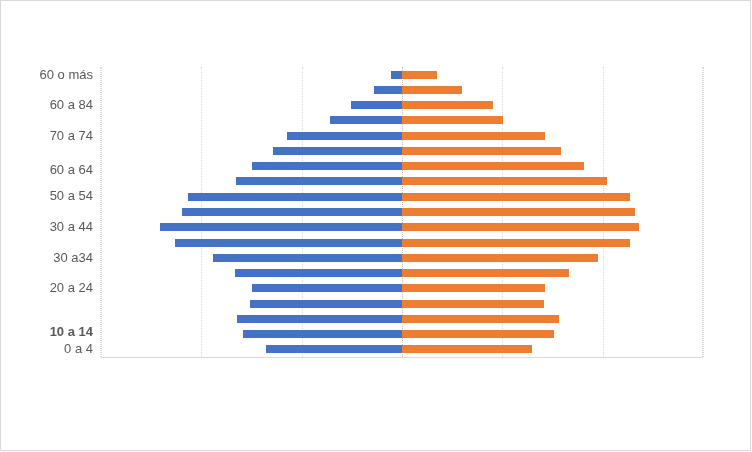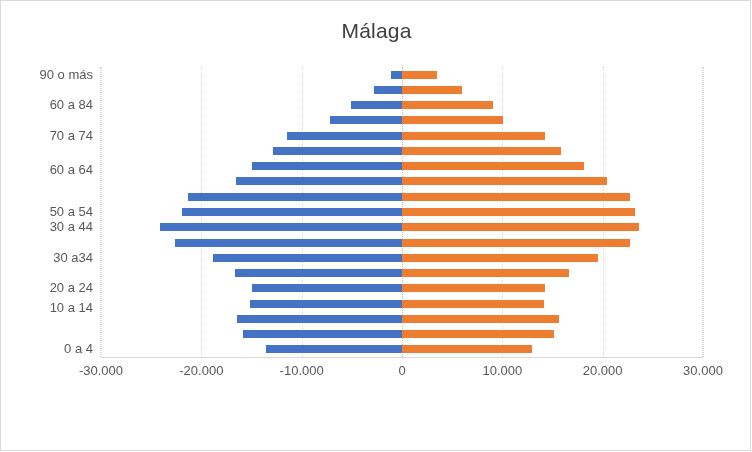--- a/index.html
+++ b/index.html
@@ -156,32 +156,31 @@
     font-size: 13px;
     color: #595959;
     white-space: nowrap;
   }
 </style>
 </head>
 <body>
 
 <div id="chart-frame">
 
-  <div id="chart-title">Málaga</div>
 
   <div id="y-axis-labels">
-      <div class="y-tick-label" style="top: 0.631579px;">90 o más</div>
+      <div class="y-tick-label" style="top: 0.631579px;">60 o más</div>
       <div class="y-tick-label" style="top: 31.1579px;">60 a 84</div>
       <div class="y-tick-label" style="top: 61.6842px;">70 a 74</div>
       <div class="y-tick-label" style="top: 96px;">60 a 64</div>
-      <div class="y-tick-label" style="top: 138px;">50 a 54</div>
+      <div class="y-tick-label" style="top: 122px;">50 a 54</div>
       <div class="y-tick-label" style="top: 153.263px;">30 a 44</div>
       <div class="y-tick-label" style="top: 183.789px;">30 a34</div>
       <div class="y-tick-label" style="top: 214.316px; text-align: center;">20 a 24</div>
-      <div class="y-tick-label" style="top: 234px;">10 a 14</div>
+      <div class="y-tick-label" style="top: 258px; font-weight: bold;">10 a 14</div>
       <div class="y-tick-label" style="top: 275.368px;">0 a 4</div>
     </div>
   <div id="y-axis-spine"></div>
 
   <div id="plot-area">
     <div id="plot-border-left"></div>
     <div id="plot-border-right"></div>
   <div class="gridline" style="left: 0px;"></div>
       <div class="gridline" style="left: 100.333px;"></div>
       <div class="gridline" style="left: 200.667px;"></div>
@@ -261,24 +260,15 @@
         <div class="bar bar-male" style="left: 142.473px; width: 158.527px; background: rgb(68, 114, 196);"></div>
         <div class="bar bar-female" style="left: 301px; width: 151.503px; background: rgb(237, 125, 49);"></div>
       </div>
       <div class="bar-row" style="top: 278.368px; height: 8px;">
         <div class="bar bar-male" style="left: 164.547px; width: 136.453px; background: rgb(68, 114, 196);"></div>
         <div class="bar bar-female" style="left: 301px; width: 130.433px; background: rgb(237, 125, 49);"></div>
       </div>
     </div>
 
   <div id="x-axis-line"></div>
-  <div id="x-axis-labels">
-      <div class="x-tick-label" style="left: 100px;">-30.000</div>
-      <div class="x-tick-label" style="left: 200.333px;">-20.000</div>
-      <div class="x-tick-label" style="left: 300.667px;">-10.000</div>
-      <div class="x-tick-label" style="left: 401px;">0</div>
-      <div class="x-tick-label" style="left: 501.333px;">10.000</div>
-      <div class="x-tick-label" style="left: 601.667px;">20.000</div>
-      <div class="x-tick-label" style="left: 702px;">30.000</div>
-    </div>
 
 
 </div>
 
 </body></html>

